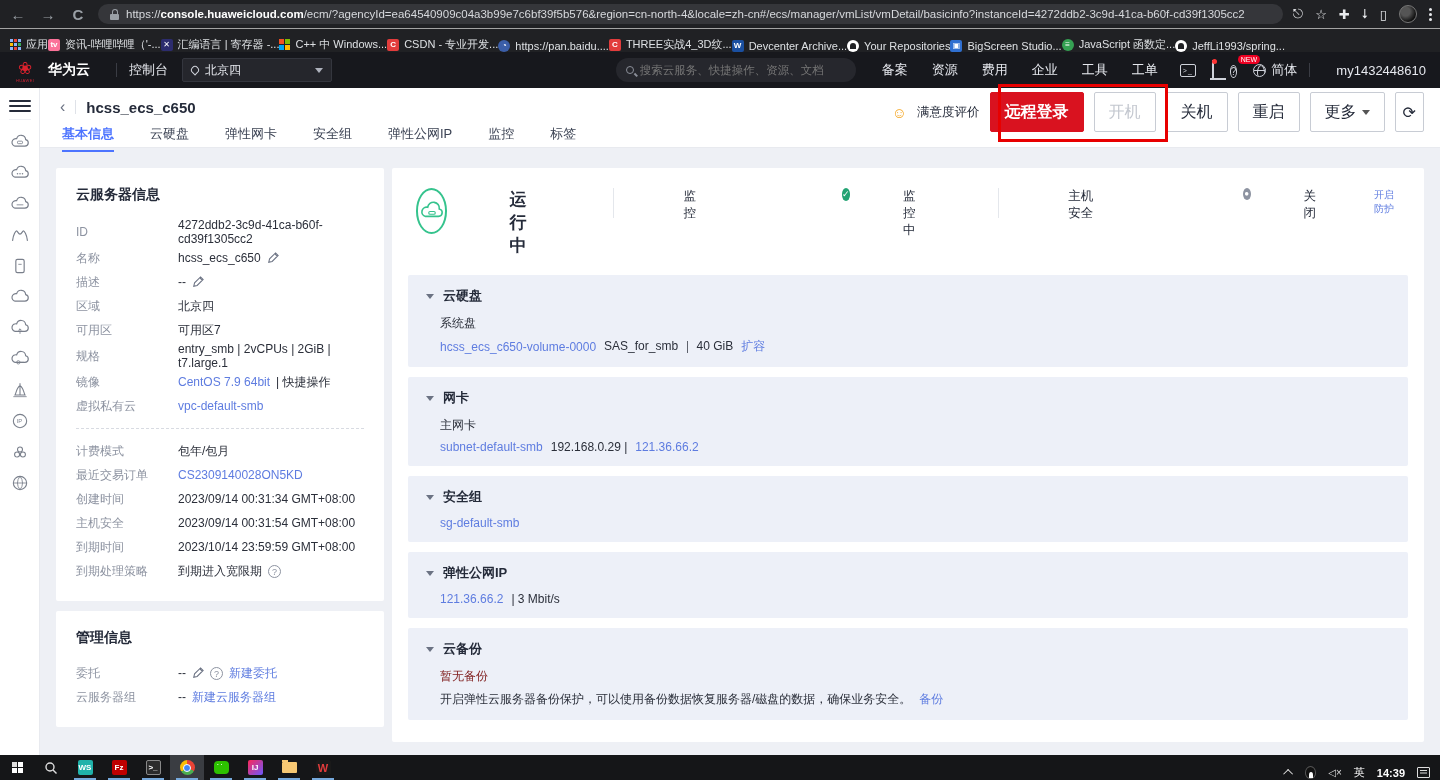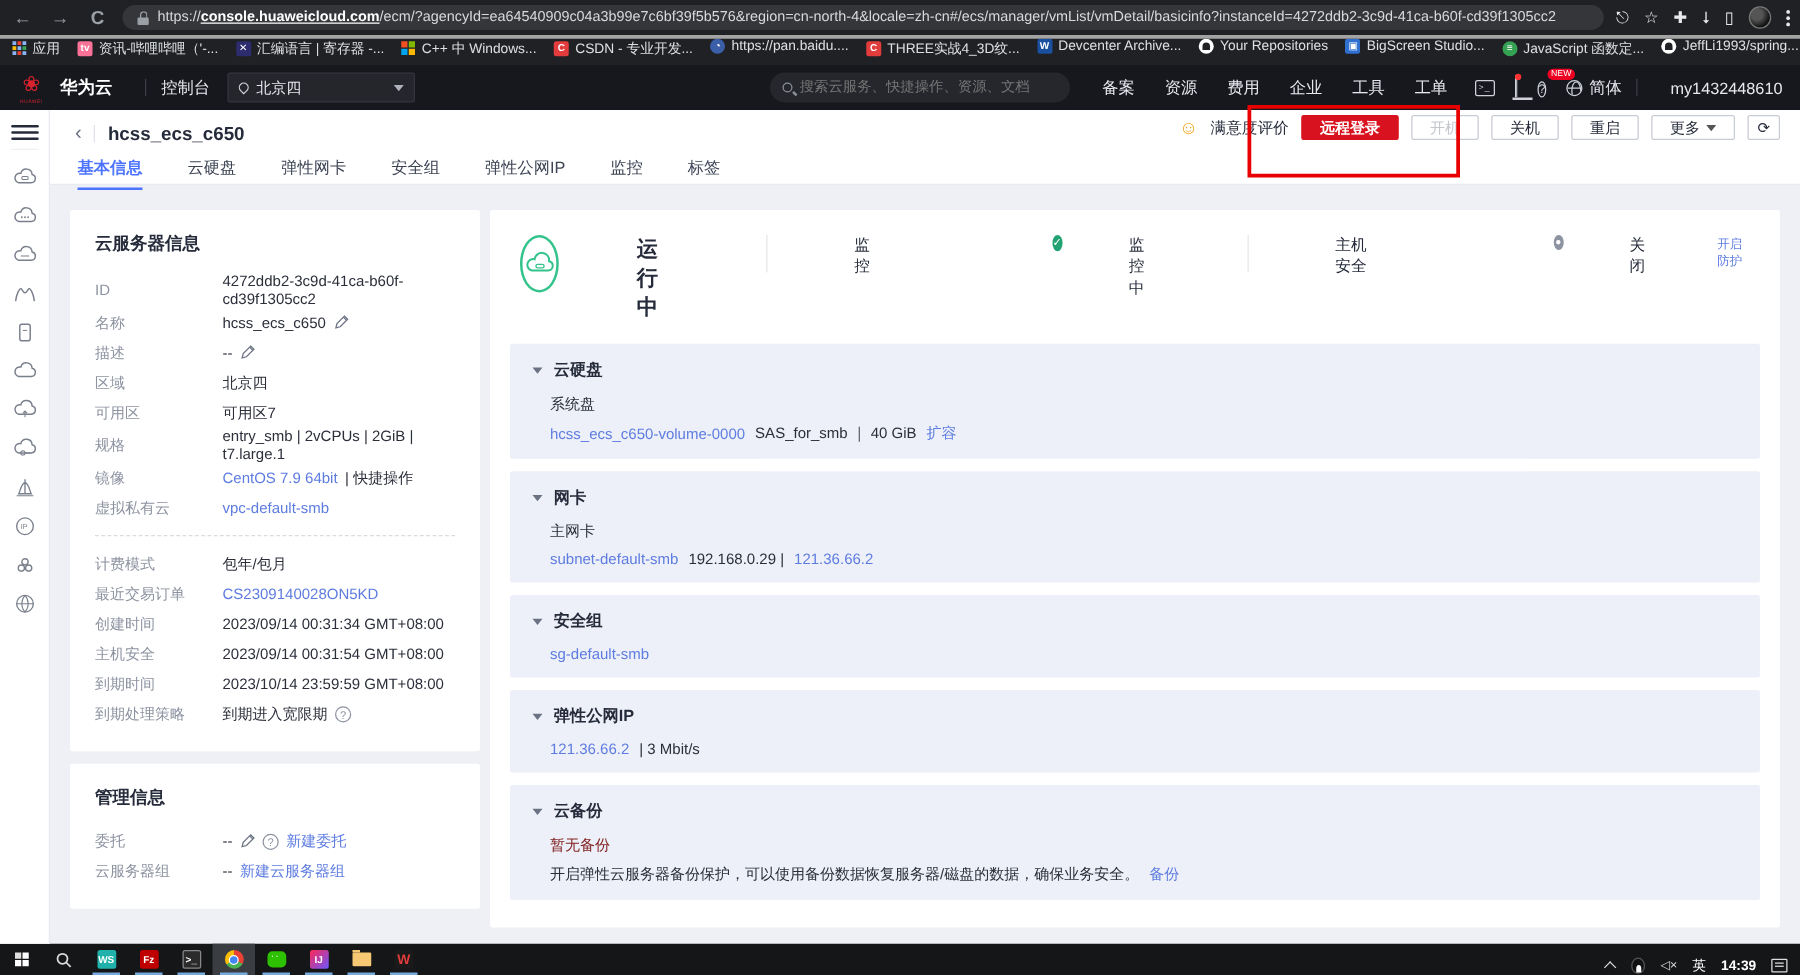--- a/index.html
+++ b/index.html
@@ -6,29 +6,29 @@
   html,body { width:1440px; height:780px; overflow:hidden; font-family:"Liberation Sans","DejaVu Sans",sans-serif; background:#eef0f5; }
 
   
   .browser-bar { height:28px; background:#202124; display:flex; align-items:center; padding:0 8px; gap:10px; }
   .nav-glyph { color:#9aa0a6; font-size:15px; width:20px; text-align:center; cursor:pointer; }
   .url-pill { flex:1; height:20px; background:#35363a; border-radius:11px; display:flex; align-items:center; padding:0 12px; gap:7px; overflow:hidden; }
   .lock-icon { width:9px; height:11px; position:relative; }
   .lock-icon .body { position:absolute; bottom:0; width:9px; height:6px; background:#9aa0a6; border-radius:1px; }
   .lock-icon .shackle { position:absolute; top:0; left:1.5px; width:6px; height:6px; border:1.5px solid #9aa0a6; border-bottom:none; border-radius:4px 4px 0 0; }
   .url-text { color:#d7d9dd; font-size:11.5px; white-space:nowrap; }
-  .url-text b { color:#fff; font-weight:bold;text-decoration:underline; }
+  .url-text b { color:#fff; font-weight:bold; }
   .chrome-right { display:flex; align-items:center; gap:12px; }
   .chrome-right .ic { color:#e8eaed; font-size:13px; cursor:pointer; }
   .avatar-circle { width:18px; height:18px; border-radius:50%; background:radial-gradient(circle at 35% 35%, #555 30%, #111 70%); border:1px solid #777; }
   .kebab { display:flex; flex-direction:column; gap:2px; cursor:pointer; }
   .kebab i { width:3px; height:3px; border-radius:50%; background:#e8eaed; }
 
   
-  .bookmarks-bar { height:24px; background:#202124; border-top:3px solid #a3a3a3; display:flex; align-items:flex-start; padding:0 10px; gap:14px; overflow:hidden; }
+  .bookmarks-bar { height:24px; background:#202124; border-top:1px solid #a3a3a3; display:flex; align-items:flex-end; padding:0 10px; overflow:hidden; }
   .bm { display:flex; align-items:center; gap:5px; color:#dde0e3; font-size:11px; white-space:nowrap; cursor:pointer; }
   .bm-ic { width:12px; height:12px; border-radius:2px; display:inline-block; flex:0 0 auto; font-size:8px; line-height:12px; text-align:center; color:#fff; font-weight:bold; }
   .apps-grid { display:grid; grid-template-columns:repeat(3,3px); grid-gap:1px; }
   .apps-grid i { width:3px; height:3px; background:#8ab4f8; }
   .apps-grid i:nth-child(2){background:#ea4335}.apps-grid i:nth-child(4){background:#fbbc04}.apps-grid i:nth-child(6){background:#34a853}.apps-grid i:nth-child(8){background:#ea4335}
   .win-grid { display:grid; grid-template-columns:repeat(2,5px); grid-gap:1px; }
   .win-grid i { width:5px; height:5px; }
   .win-grid i:nth-child(1){background:#f25022}.win-grid i:nth-child(2){background:#7fba00}.win-grid i:nth-child(3){background:#00a4ef}.win-grid i:nth-child(4){background:#ffb900}
   .octocat { width:12px; height:12px; border-radius:50%; background:#fff; position:relative; }
   .octocat:after { content:""; position:absolute; left:3px; top:3px; width:6px; height:6px; border-radius:50% 50% 0 0; background:#202124; }
@@ -78,21 +78,21 @@
   .back-arrow { font-size:16px; color:#6b7283; cursor:pointer; }
   .title-sep { width:1px; height:14px; background:#dfe2e8; }
   .page-title { font-size:15px; font-weight:bold; color:#252b3a; }
   .tabs-row { display:flex; gap:36px; padding-left:22px; margin-top:9px; font-size:13px; color:#3c4354; }
   .tab { padding-bottom:7px; cursor:pointer;text-align:center; }
   .tab.active { color:#4d74ff; border-bottom:2px solid #4d74ff; font-weight:bold; }
 
   .head-actions { position:absolute; right:16px; top:4px; display:flex; align-items:center; gap:10px; }
   .smiley { color:#f5a623; font-size:15px; }
   .satisf { font-size:12.5px; color:#252b3a; cursor:pointer; }
-  .btn { height:20px; padding:0 14px; background:#fff; border:1px solid #c8ccd4; border-radius:2px; font-size:12px; color:#252b3a; display:flex; align-items:center; gap:5px; cursor:pointer; font-family:Liberation Sans, sans-serif; }
+  .btn { height:40px; padding:0 14px; background:#fff; border:1px solid #c8ccd4; border-radius:2px; font-size:16px; color:#252b3a; display:flex; align-items:center; gap:5px; cursor:pointer; font-family:Liberation Sans, sans-serif; }
   .btn.disabled { color:#c3c7cf; cursor:default; }
   .btn-danger { background:#d9121f; border-color:#d9121f; color:#fff; font-weight:bold; }
   .more-caret { width:0; height:0; border-left:4px solid transparent; border-right:4px solid transparent; border-top:5px solid #555; }
   .btn-refresh { padding:0 7px; }
   .annotation-box { position:absolute; left:998px; top:84px; width:170px; height:58px; border:3px solid #e80000; z-index:50; pointer-events:none; }
 
   .content { position:absolute; left:40px; right:0; top:60px; bottom:0; padding:20px 16px 0 16px; display:flex; gap:8px; align-items:flex-start; }
   .col-left { width:568px; display:flex; flex-direction:column; gap:10px; }
   .card { background:#fff; border-radius:2px; padding:18px 20px; }
   .card-title { font-size:14px; font-weight:bold; color:#252b3a; margin-bottom:14px; }

